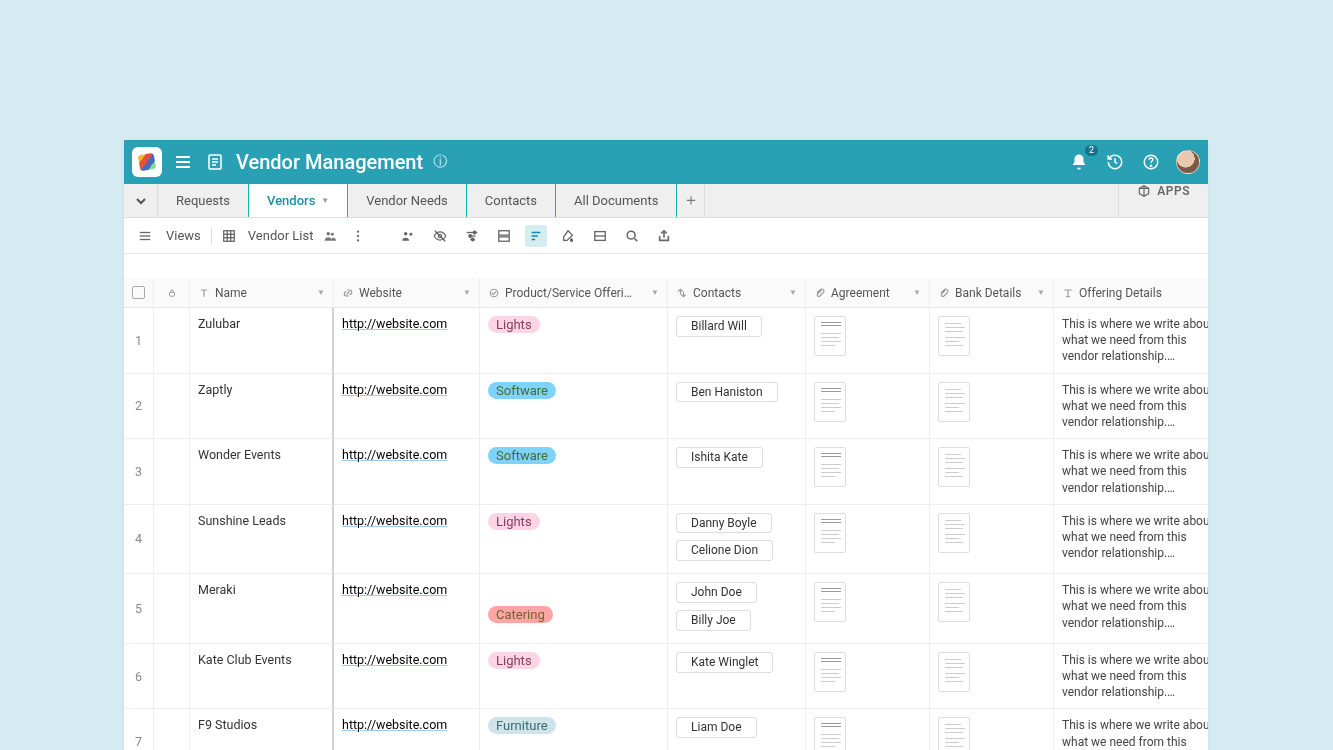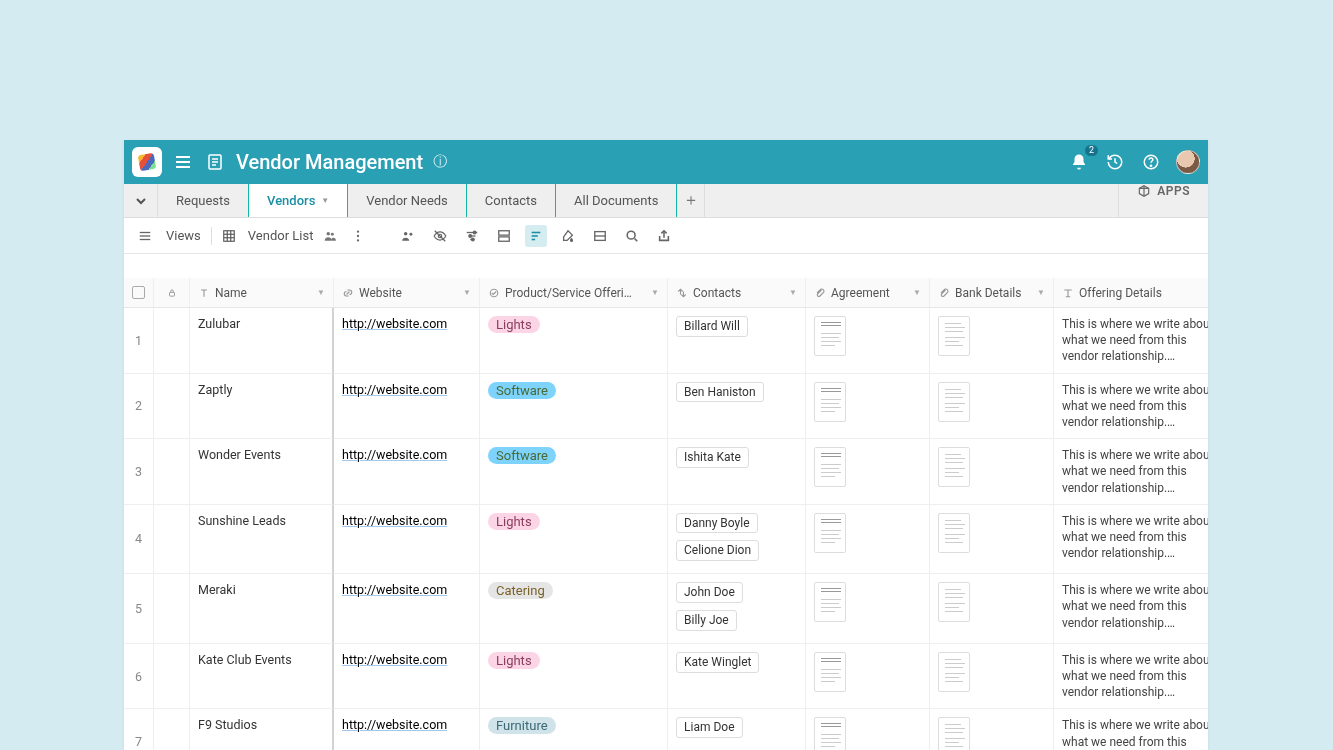--- a/index.html
+++ b/index.html
@@ -173,25 +173,25 @@
   }
   .link { color:#000000; text-decoration: underline; text-decoration-color: rgba(27,118,204,.4); }
   .pill {
     display:inline-block;
     padding: 1px 8px;
     border-radius: 9px;
     font-size: 13px;
   }
   .pill.lights    { background:#fbd5e5; color:#8a3d5e; }
   .pill.software  { background:#7dd3fc; color:#4a6a33; }
-  .pill.catering  { background:#e5e5e5; color:#7a632a; }
+  .pill.catering  { background:#fca5a5; color:#7a632a;margin-top:24px; }
   .pill.furniture { background:#cfe3e8; color:#3a6a75; }
   .chip {
     display:inline-block;
-    padding: 1px 7px;
+    padding: 1px 14px;
     border: 1px solid #ddd;
     border-radius: 3px;
     font-size: 12px;
     background: #fff;
     margin-bottom: 4px;
     line-height: 1.4;
   }
   .chips { display:flex; flex-direction:column; align-items:flex-start; gap:3px; }
   .doc-thumb {
     width: 32px; height: 40px;

